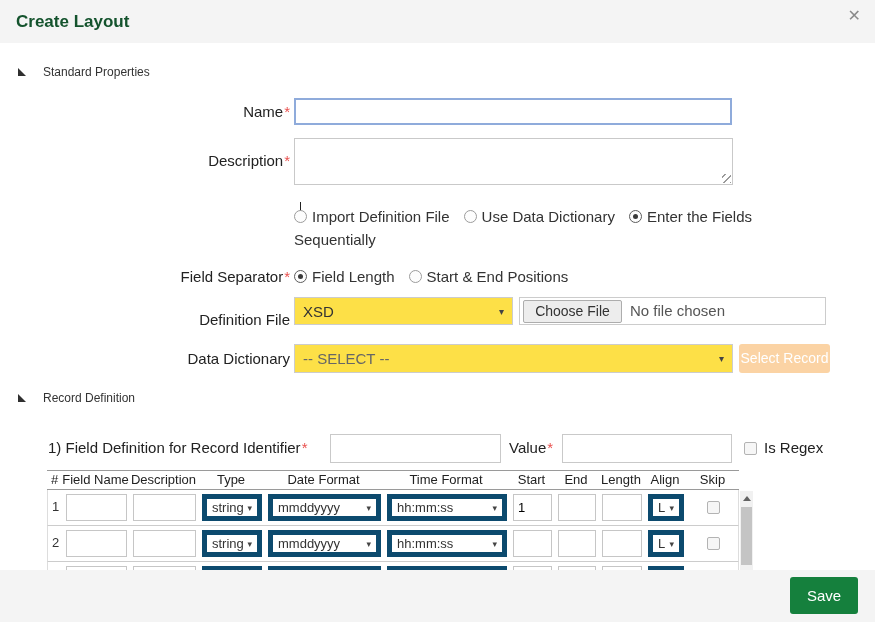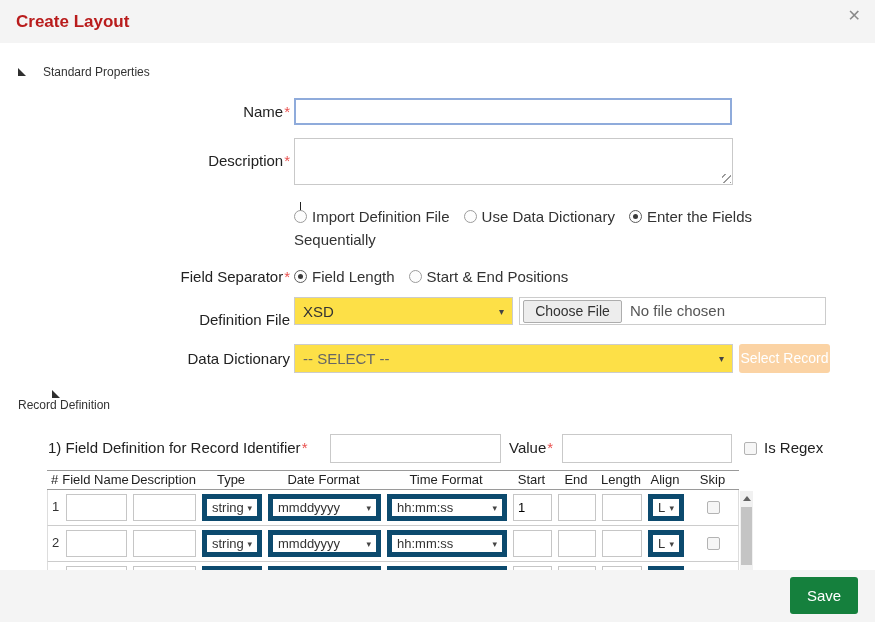--- a/index.html
+++ b/index.html
@@ -3,21 +3,21 @@
 <meta charset="utf-8">
 <style>
   * { margin:0; padding:0; box-sizing:border-box; }
   html,body { width:875px; height:622px; }
   body { font-family:"Liberation Sans","DejaVu Sans",sans-serif; background:#fff; position:relative; overflow:hidden; }
 
   .modal { position:absolute; inset:0; background:#fff; }
 
   
   .hdr { position:absolute; left:0; top:0; width:875px; height:43px; background:#f4f4f4; }
-  .hdr .title { position:absolute; left:16px; top:12px; font-size:17px; font-weight:bold; color:#b91c1c; }
+  .hdr .title { position:absolute; left:16px; top:12px; font-size:17px; font-weight:bold; color:#14532d; }
   .hdr .close { position:absolute; right:10px; top:4px; font-size:16px; color:#8a8a8a; cursor:pointer; padding:2px 4px; }
 
   
   .sec { position:absolute; left:18px; height:16px; display:flex; align-items:center; }
   .sec .tri { width:0; height:0; border-bottom:8px solid #2f2f2f; border-right:8px solid transparent; margin-right:17px; }
   .sec .sec-label { font-size:12px; color:#333; }
 
   
   .frow { position:absolute; left:0; width:875px; }
   .flabel { position:absolute; left:0; top:0; width:290px; text-align:right; font-size:15px; color:#222; }
@@ -85,21 +85,21 @@
   #sec-standard { top:64px; }
   #row-name { top:98px; height:28px; } #row-name .flabel { top:5px; }
   #row-name .name-in { left:294px; top:0; width:438px; height:27px; }
   #row-desc { top:138px; height:48px; } #row-desc .flabel { top:14px; }
   #row-mode { top:205px; height:46px; } #row-mode .flabel { top:4px; } #row-mode .radio-wrap { width:478px; }
   #row-sep { top:267px; height:18px; } #row-sep .flabel { top:1px; } #row-sep .radio-wrap { top:-2px; }
   #row-file { top:297px; height:29px; } #row-file .flabel { top:14px;padding-left:12px; }
   #row-file .selbox { left:294px; width:219px; height:28px; }
   #row-dict { top:344px; height:30px; } #row-dict .flabel { top:6px; }
   #row-dict .selbox { left:294px; width:439px; }
-  #sec-record { top:390px;flex-direction:column; }
+  #sec-record { top:390px; }
 </style>
 </head>
 <body>
 
 <div class="modal">
 
   <div class="hdr">
     <span class="title">Create Layout</span>
     <span class="close">✕</span>
   </div>

